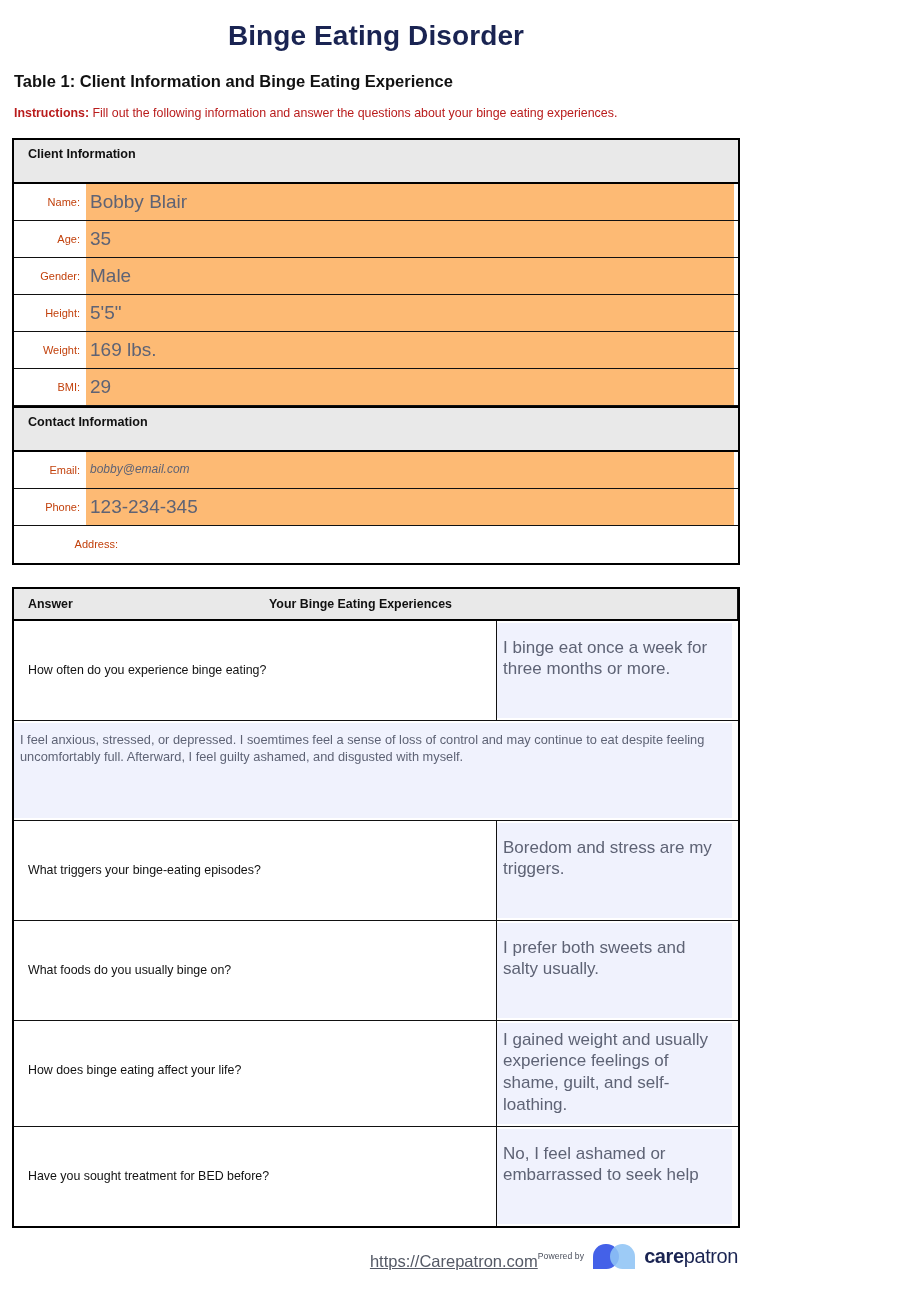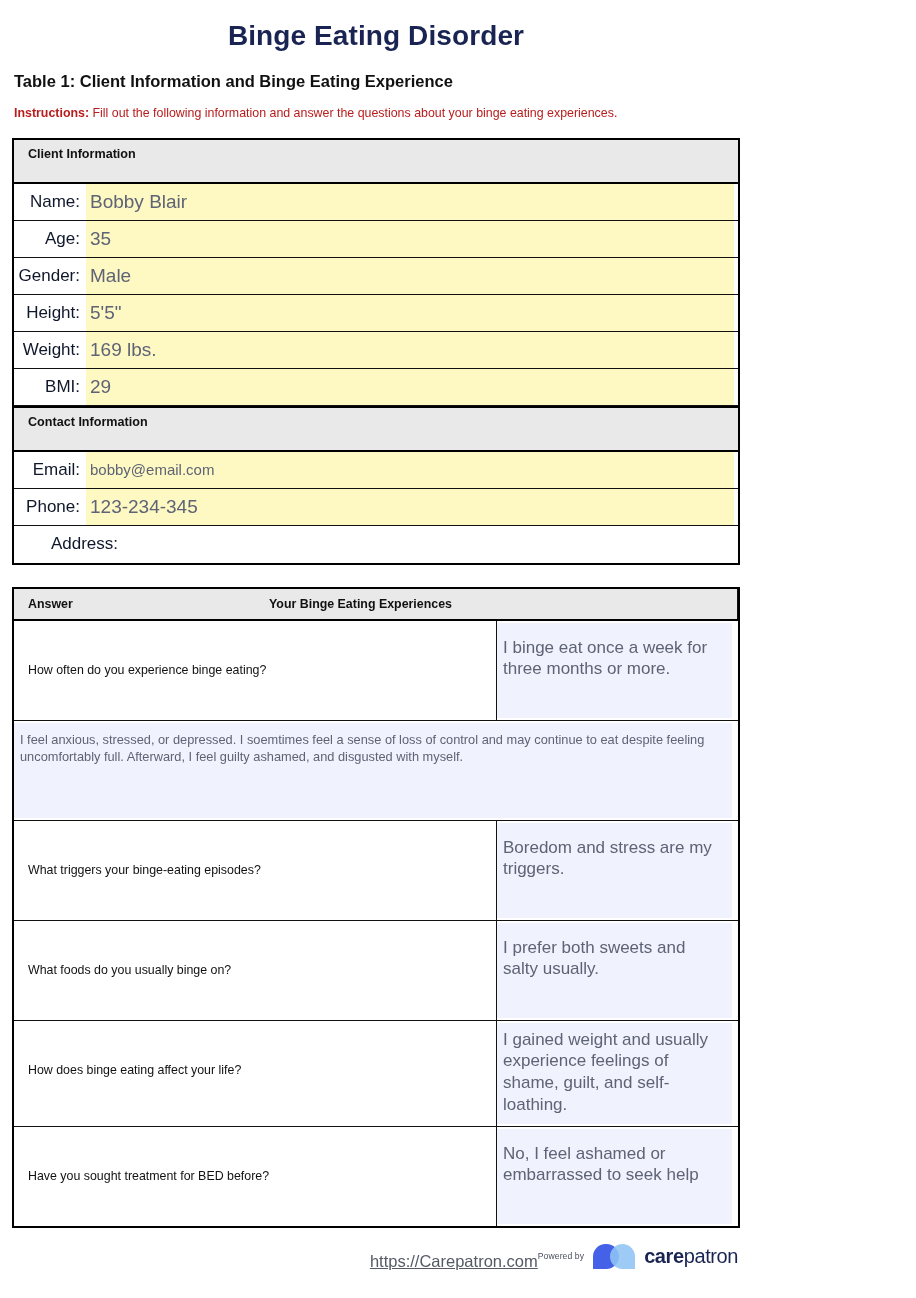--- a/index.html
+++ b/index.html
@@ -69,44 +69,44 @@
   
   .info-row {
     display: flex;
     align-items: stretch;
     border-bottom: 1.2px solid #111111;
     min-height: 37px;
   }
   .info-row:last-child { border-bottom: none; }
   .info-label {
     flex: 0 0 auto;
-    font-size: 17px;
-    color: #0f172a;
+    font-size: 11px;
+    color: #c2410c;
     padding: 0 6px 0 12px;
     display: flex;
     align-items: center;
     justify-content: flex-end;
     background: #ffffff;
   }
   .info-label.w-std { width: 72px; }
   .info-label.w-wide { width: 110px; }
   .info-value {
     flex: 1 1 auto;
-    background: #fef9c3;
+    background: #fdba74;
     color: #5e6375;
     font-size: 19px;
     display: flex;
     align-items: center;
     padding: 2px 8px 2px 4px;
     margin-right: 4px;
     line-height: 1.15;
     white-space: nowrap;
     overflow: hidden;
   }
-  .info-value.small { font-size: 15px; }
+  .info-value.small { font-size: 12px; font-style: italic; }
 
   
   .qa-sheet {
     border: 2.5px solid #000000;
     margin-top: 22px;
     background: #ffffff;
   }
   .qa-head {
     display: flex;
     background: #e9e9e9;

